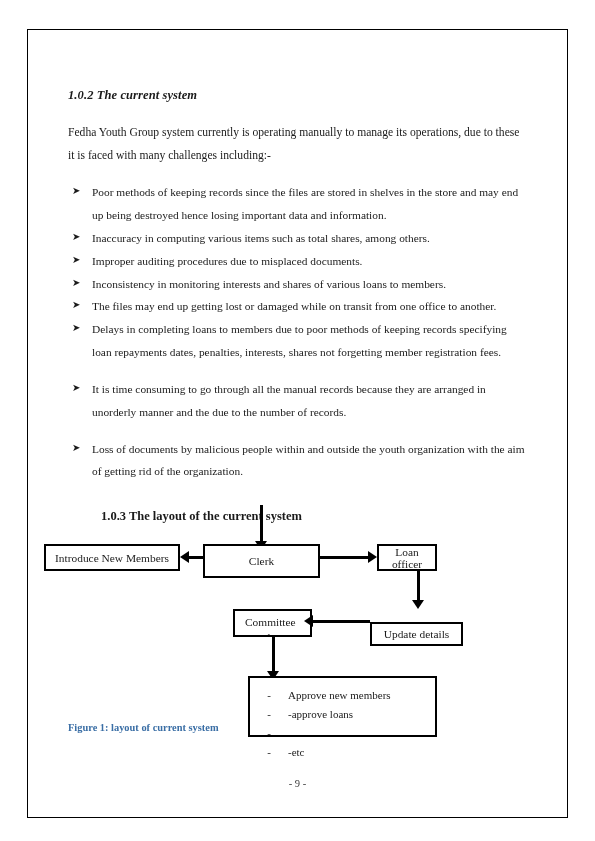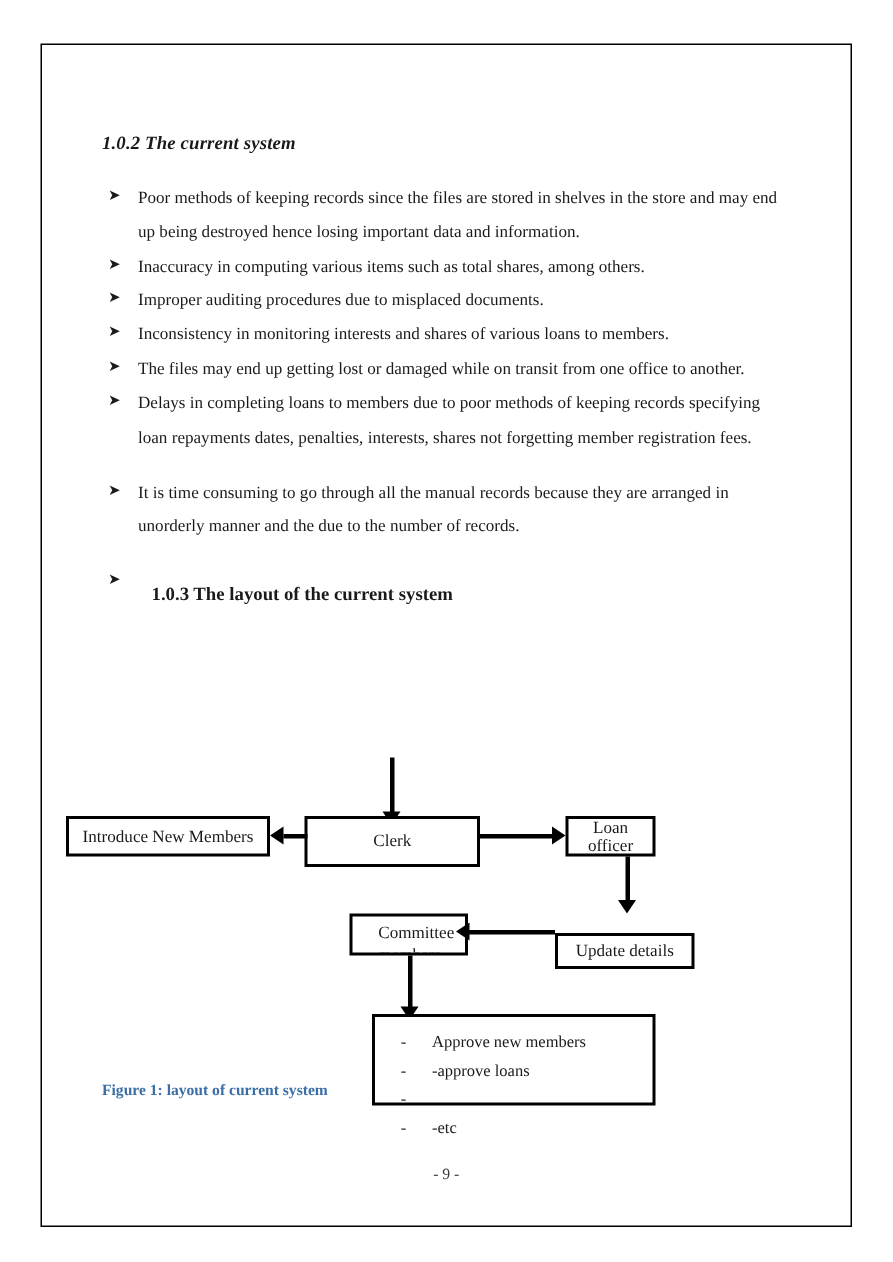--- a/index.html
+++ b/index.html
@@ -92,21 +92,21 @@
     border: 2px solid #000000;
     background: #ffffff;
     font-size: 11.4px;
     display: flex;
     align-items: center;
     justify-content: center;
     text-align: center;
     overflow: hidden;
   }
   .dbox.left-align {
-    justify-content: center;
+    justify-content: flex-start;
     align-items: flex-start;
     text-align: left;
     padding: 4px 0 0 10px;
     line-height: 1.35;
   }
 
   
   .vline, .hline {
     position: absolute;
     background: #000000;
@@ -177,20 +177,21 @@
 </style>
 </head>
 <body>
 
 <div class="page-border"></div>
 
 <div class="content">
 
   <div class="h-sub">1.0.2 The current system</div>
 
+  <div class="para">Fedha Youth Group system currently is operating manually to manage its operations, due to these it is faced with many challenges including:-</div>
 
   <ul class="bullets">
     <li class="bullet">
       <span class="bullet-marker">➤</span>
       <span>Poor methods of keeping records since the files are stored in shelves in the store and may end up being destroyed hence losing important data and information.</span>
     </li>
     <li class="bullet">
       <span class="bullet-marker">➤</span>
       <span>Inaccuracy in computing various items such as total shares, among others.</span>
     </li>
@@ -209,20 +210,21 @@
     <li class="bullet">
       <span class="bullet-marker">➤</span>
       <span>Delays in completing loans to members due to poor methods of keeping records specifying loan repayments dates, penalties, interests, shares not forgetting member registration fees.</span>
     </li>
     <li class="bullet gap">
       <span class="bullet-marker">➤</span>
       <span>It is time consuming to go through all the manual records because they are arranged in unorderly manner and the due to the number of records.</span>
     </li>
     <li class="bullet gap">
       <span class="bullet-marker">➤</span>
+      <span>Loss of documents by malicious people within and outside the youth organization with the aim of getting rid of the organization.</span>
     </li>
   </ul>
 
   <div class="h-layout">1.0.3 The layout of the current system</div>
 
 </div>
 
 <div class="diagram">
 
 

